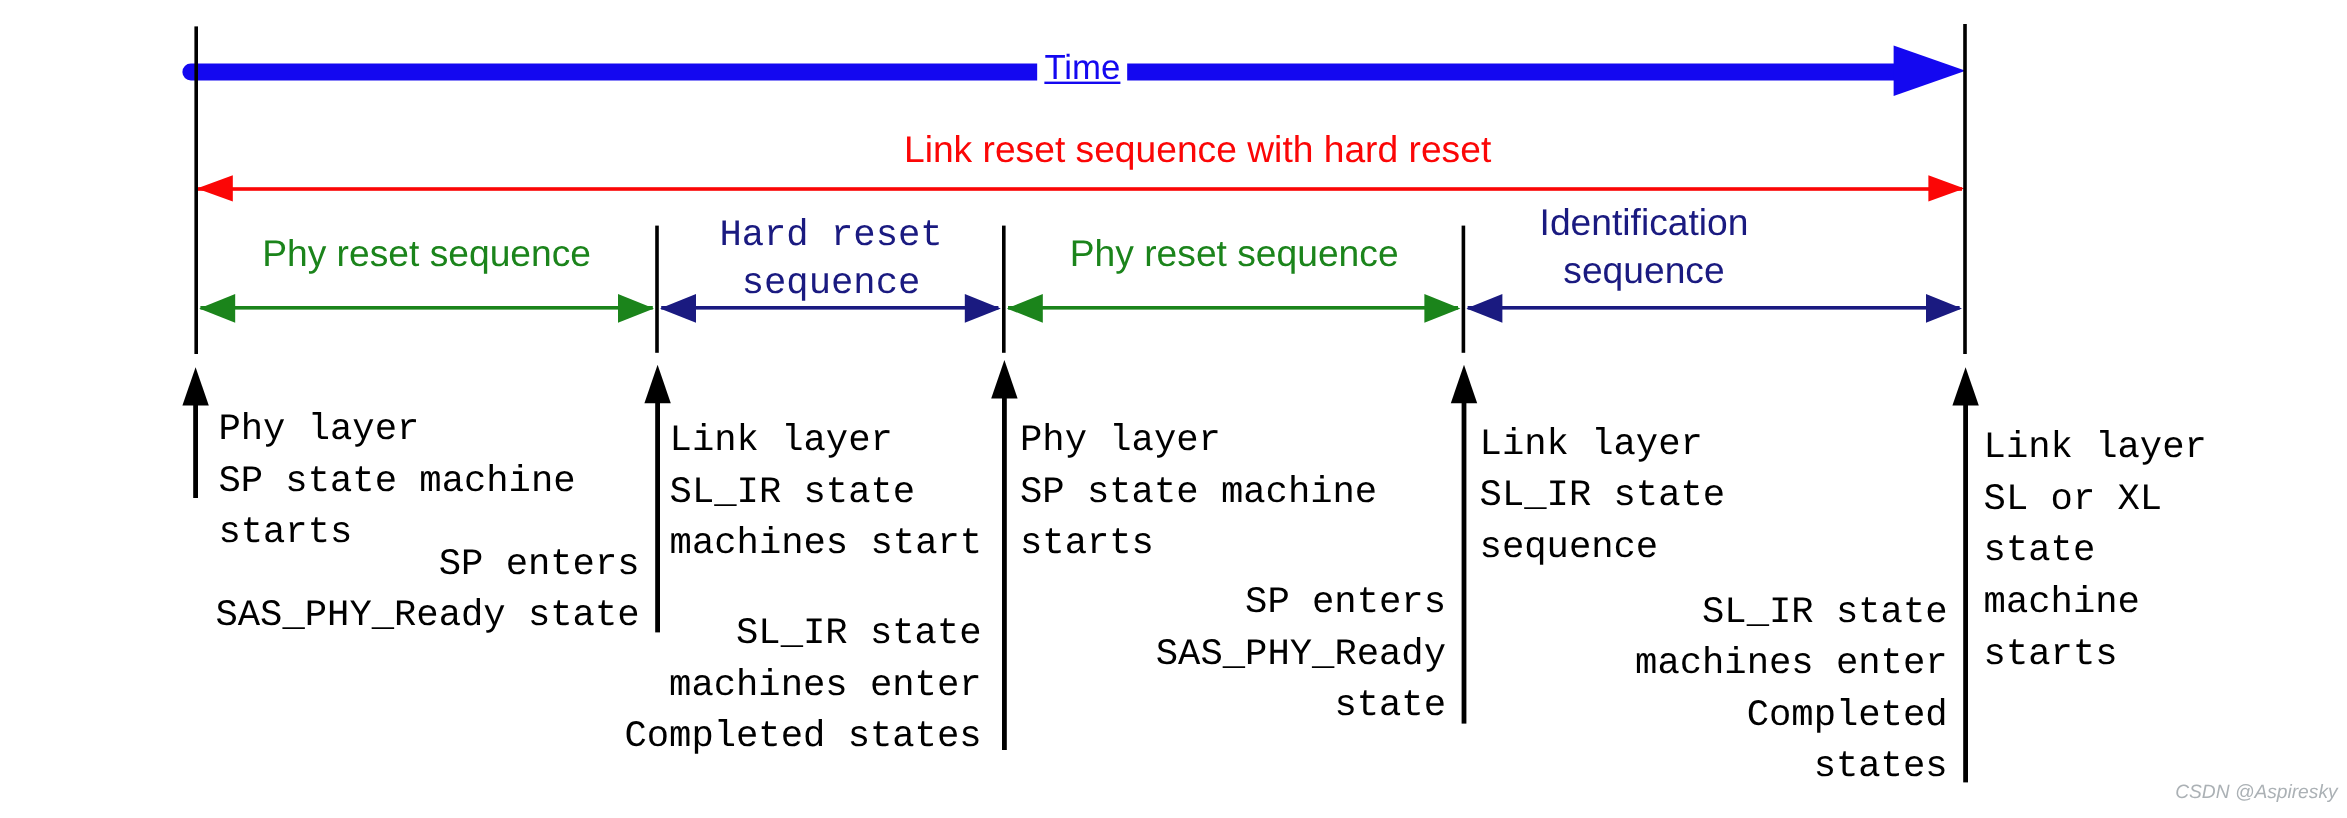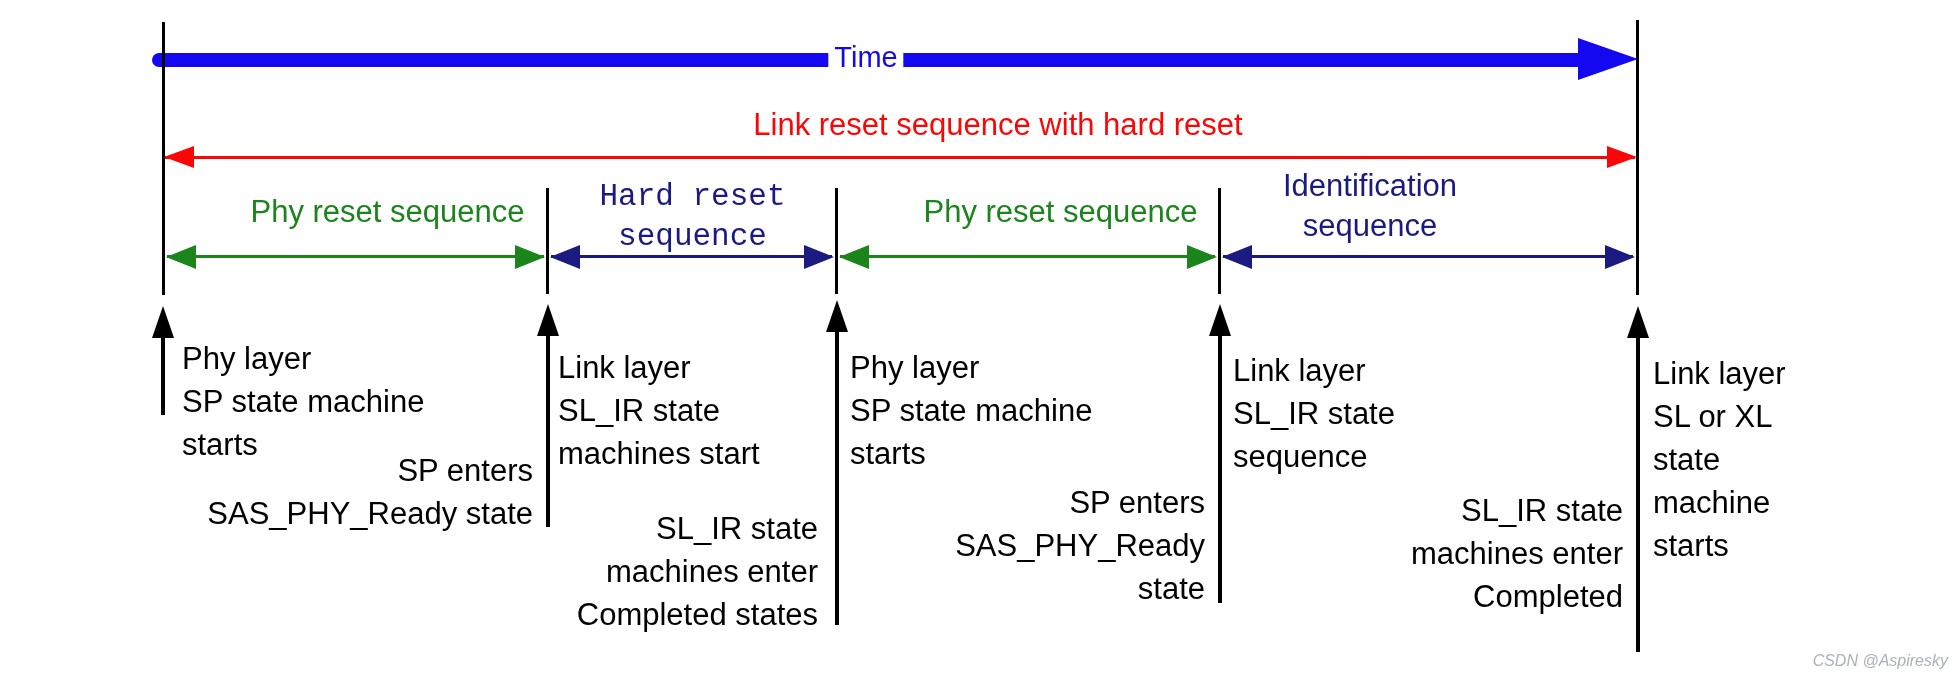--- a/index.html
+++ b/index.html
@@ -2,21 +2,21 @@
 <html style="--timeline-blue: #1408f0; --reset-red: #fb0606; --phy-green: #1b841b; --seq-navy: #1a1a80; --ink-black: #000000; --watermark-gray: #abb1b5;"><head>
 <meta charset="utf-8">
 <style>
   html,body { margin:0; padding:0; background:#ffffff; }
   #canvas {
     position:relative; width:1956px; height:682px; background:#ffffff;
     font-family:"Liberation Sans", sans-serif; overflow:hidden;
   }
   .abs { position:absolute; }
   .txt { font-size:31px; line-height:43px; color:var(--ink-black); white-space:nowrap; }
-  .txt span { display:block; }
+  .txt span { display:block;font-family:Liberation Mono, monospace; }
   .right { text-align:right; }
   .center { text-align:center; }
 
   
   .title { font-size:38px; font-weight:bold; color:var(--ink-black); white-space:nowrap; }
 
   
   .vline { width:3px; background:var(--ink-black); }
 
   
@@ -40,40 +40,40 @@
   .seg-line { height:3px; }
   .seg-line.green { background:var(--phy-green); }
   .seg-line.navy  { background:var(--seq-navy); }
   .seg-head { width:0; height:0; border-top:12px solid transparent; border-bottom:12px solid transparent; }
   .seg-head.l.green { border-right:30px solid var(--phy-green); }
   .seg-head.r.green { border-left:30px solid var(--phy-green); }
   .seg-head.l.navy  { border-right:30px solid var(--seq-navy); }
   .seg-head.r.navy  { border-left:30px solid var(--seq-navy); }
 
   .seg-label { font-size:31px; line-height:40px; white-space:nowrap; }
-  .seg-label.green { color:var(--phy-green);margin-left:32px; }
+  .seg-label.green { color:var(--phy-green); }
   .seg-label.navy  { color:var(--seq-navy); }
   .seg-label span { display:block; }
 
   
   .ev-head { width:0; height:0; border-left:11px solid transparent;
              border-right:11px solid transparent; border-bottom:32px solid var(--ink-black); }
   .ev-tail { width:4px; background:var(--ink-black); }
 
   .watermark { font-size:16px; color:var(--watermark-gray); white-space:nowrap; }
 </style>
 </head>
 <body>
 
 <div id="canvas">
 
 
   <div class="abs tl-line" style="left:152px; top:53px; width:1428px;"></div>
   <div class="abs tl-head" style="left:1578px; top:38px;"></div>
-  <div class="abs tl-label" style="left:866px; top:43px;">Time</div>
+  <div class="abs tl-label" style="left:902px; top:43px;text-decoration:underline;">Time</div>
 
   <div class="abs red-label" style="left:998px; top:107px;">Link reset sequence with hard reset</div>
   <div class="abs red-line" style="left:165px; top:156px; width:1470px;"></div>
   <div class="abs red-head-l" style="left:164px; top:146px;"></div>
   <div class="abs red-head-r" style="left:1607px; top:146px;"></div>
 
   <div class="abs vline" style="left:162px; top:22px;  height:273px;"></div>
   <div class="abs vline" style="left:546px; top:188px; height:106px;"></div>
   <div class="abs vline" style="left:835px; top:188px; height:106px;"></div>
   <div class="abs vline" style="left:1218px;top:188px; height:106px;"></div>
@@ -162,20 +162,21 @@
   <div class="abs txt" style="left:1233px; top:349px;">
     <span>Link layer</span>
     <span>SL_IR state</span>
     <span>sequence</span>
   </div>
 
   <div class="abs txt right" style="right:333px; top:489px;">
     <span>SL_IR state</span>
     <span>machines enter</span>
     <span>Completed</span>
+    <span>states</span>
   </div>
 
   <div class="abs txt" style="left:1653px; top:352px;">
     <span>Link layer</span>
     <span>SL or XL</span>
     <span>state</span>
     <span>machine</span>
     <span>starts</span>
   </div>
 

